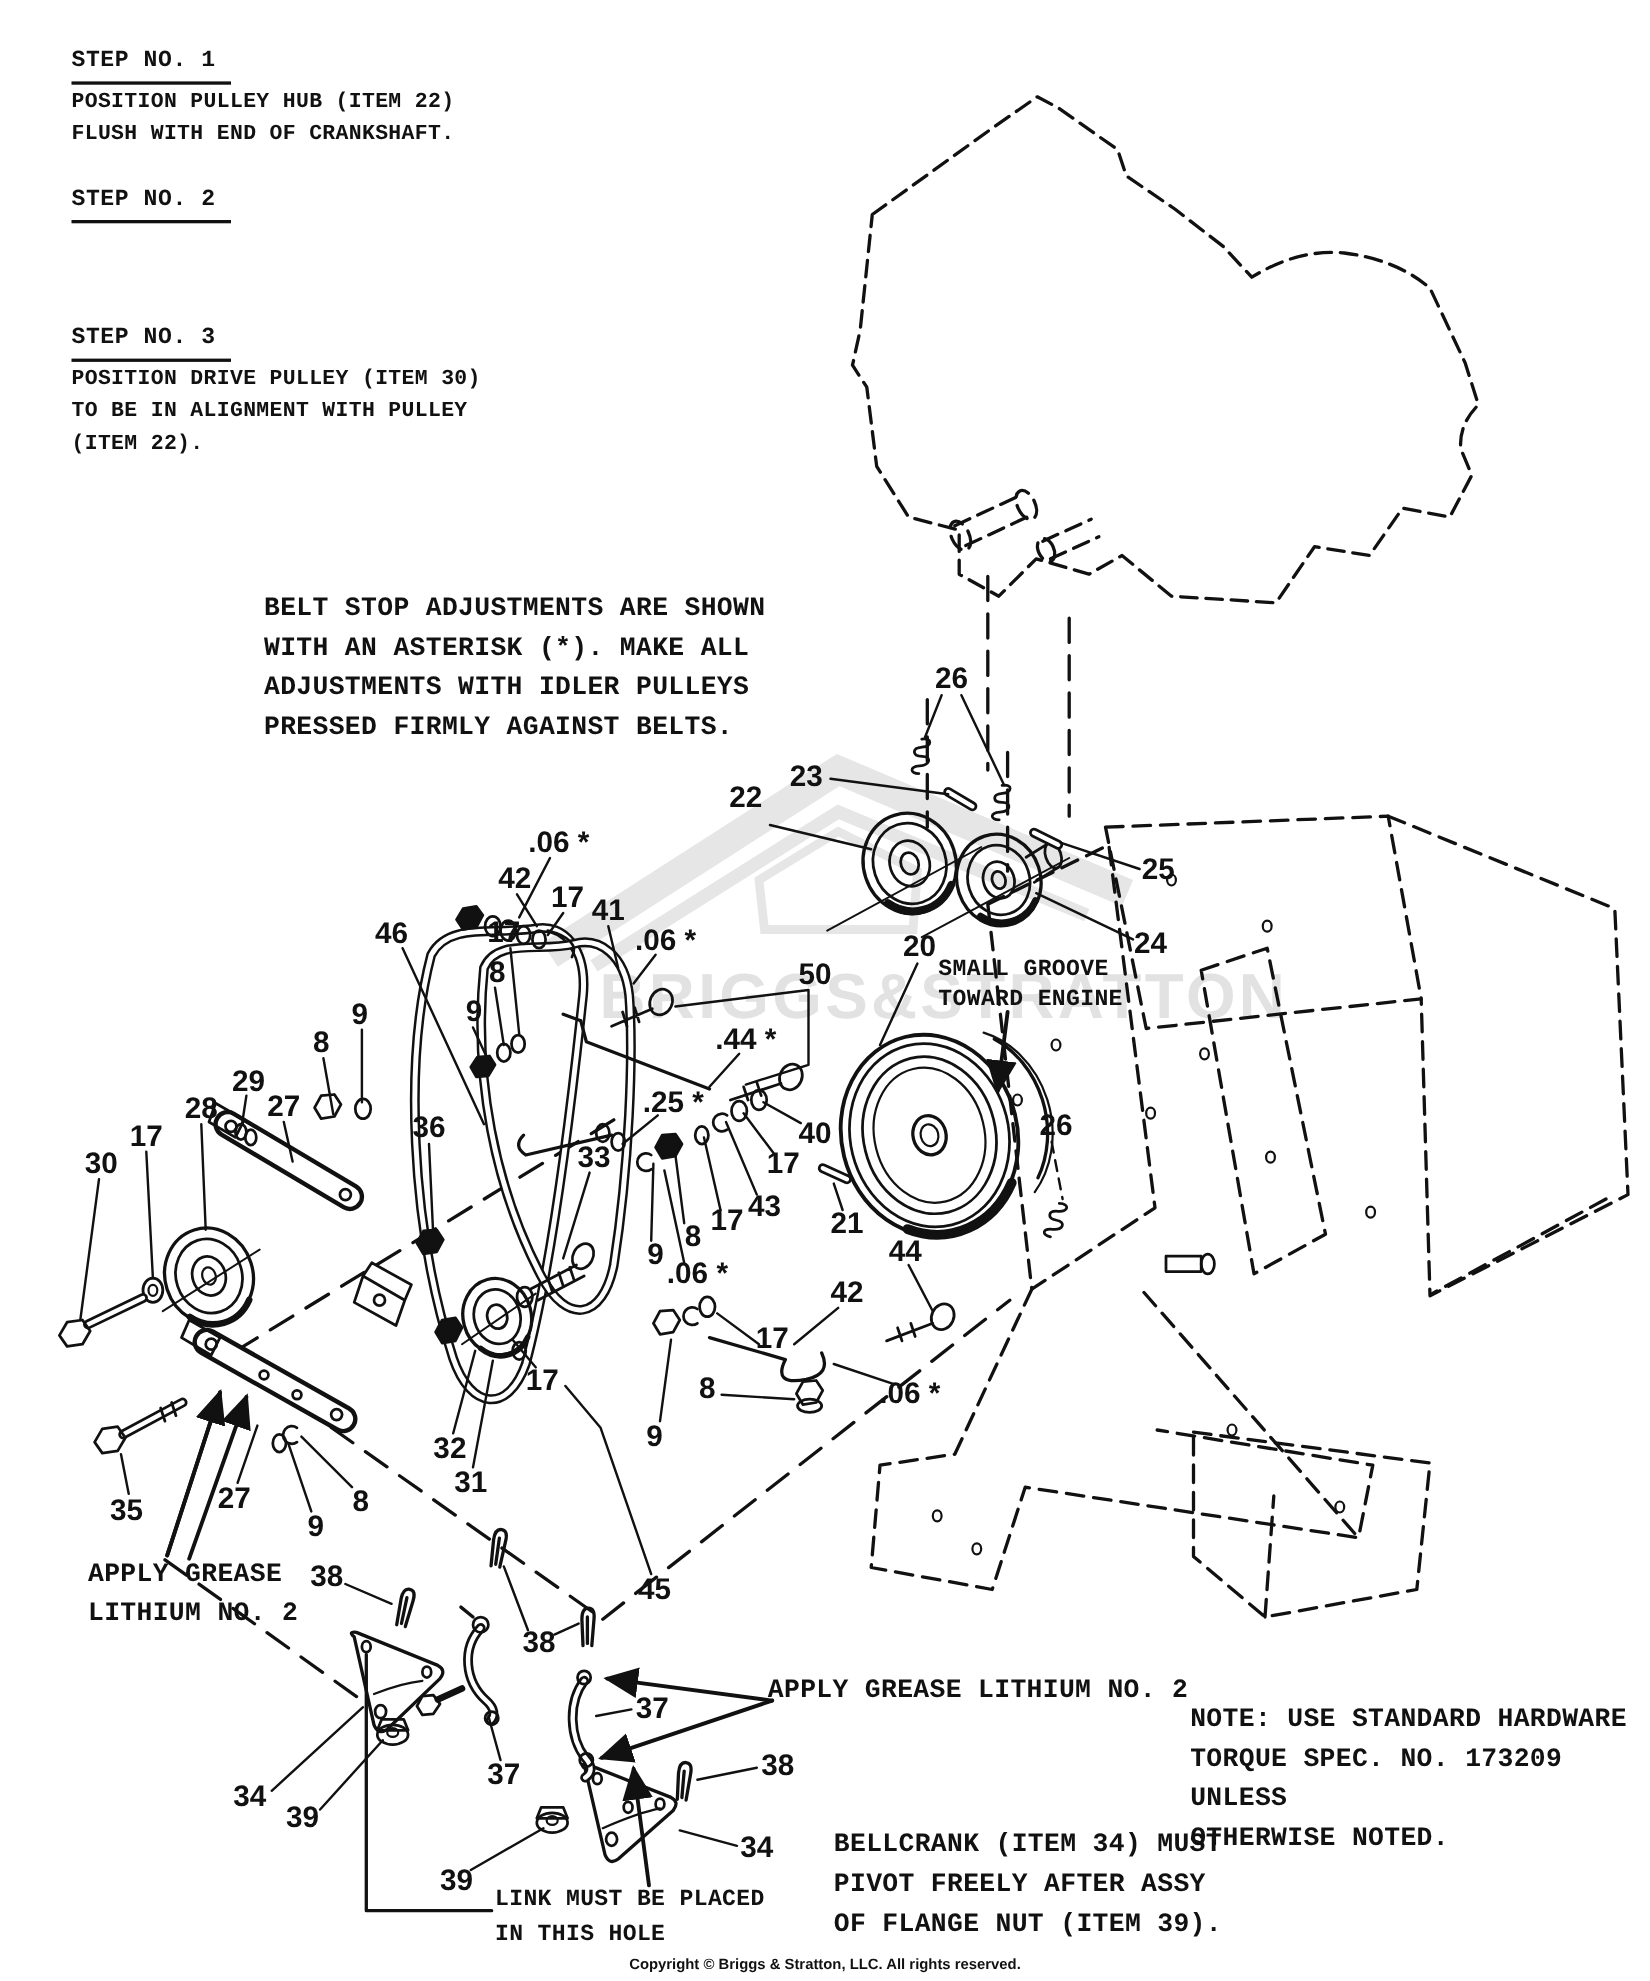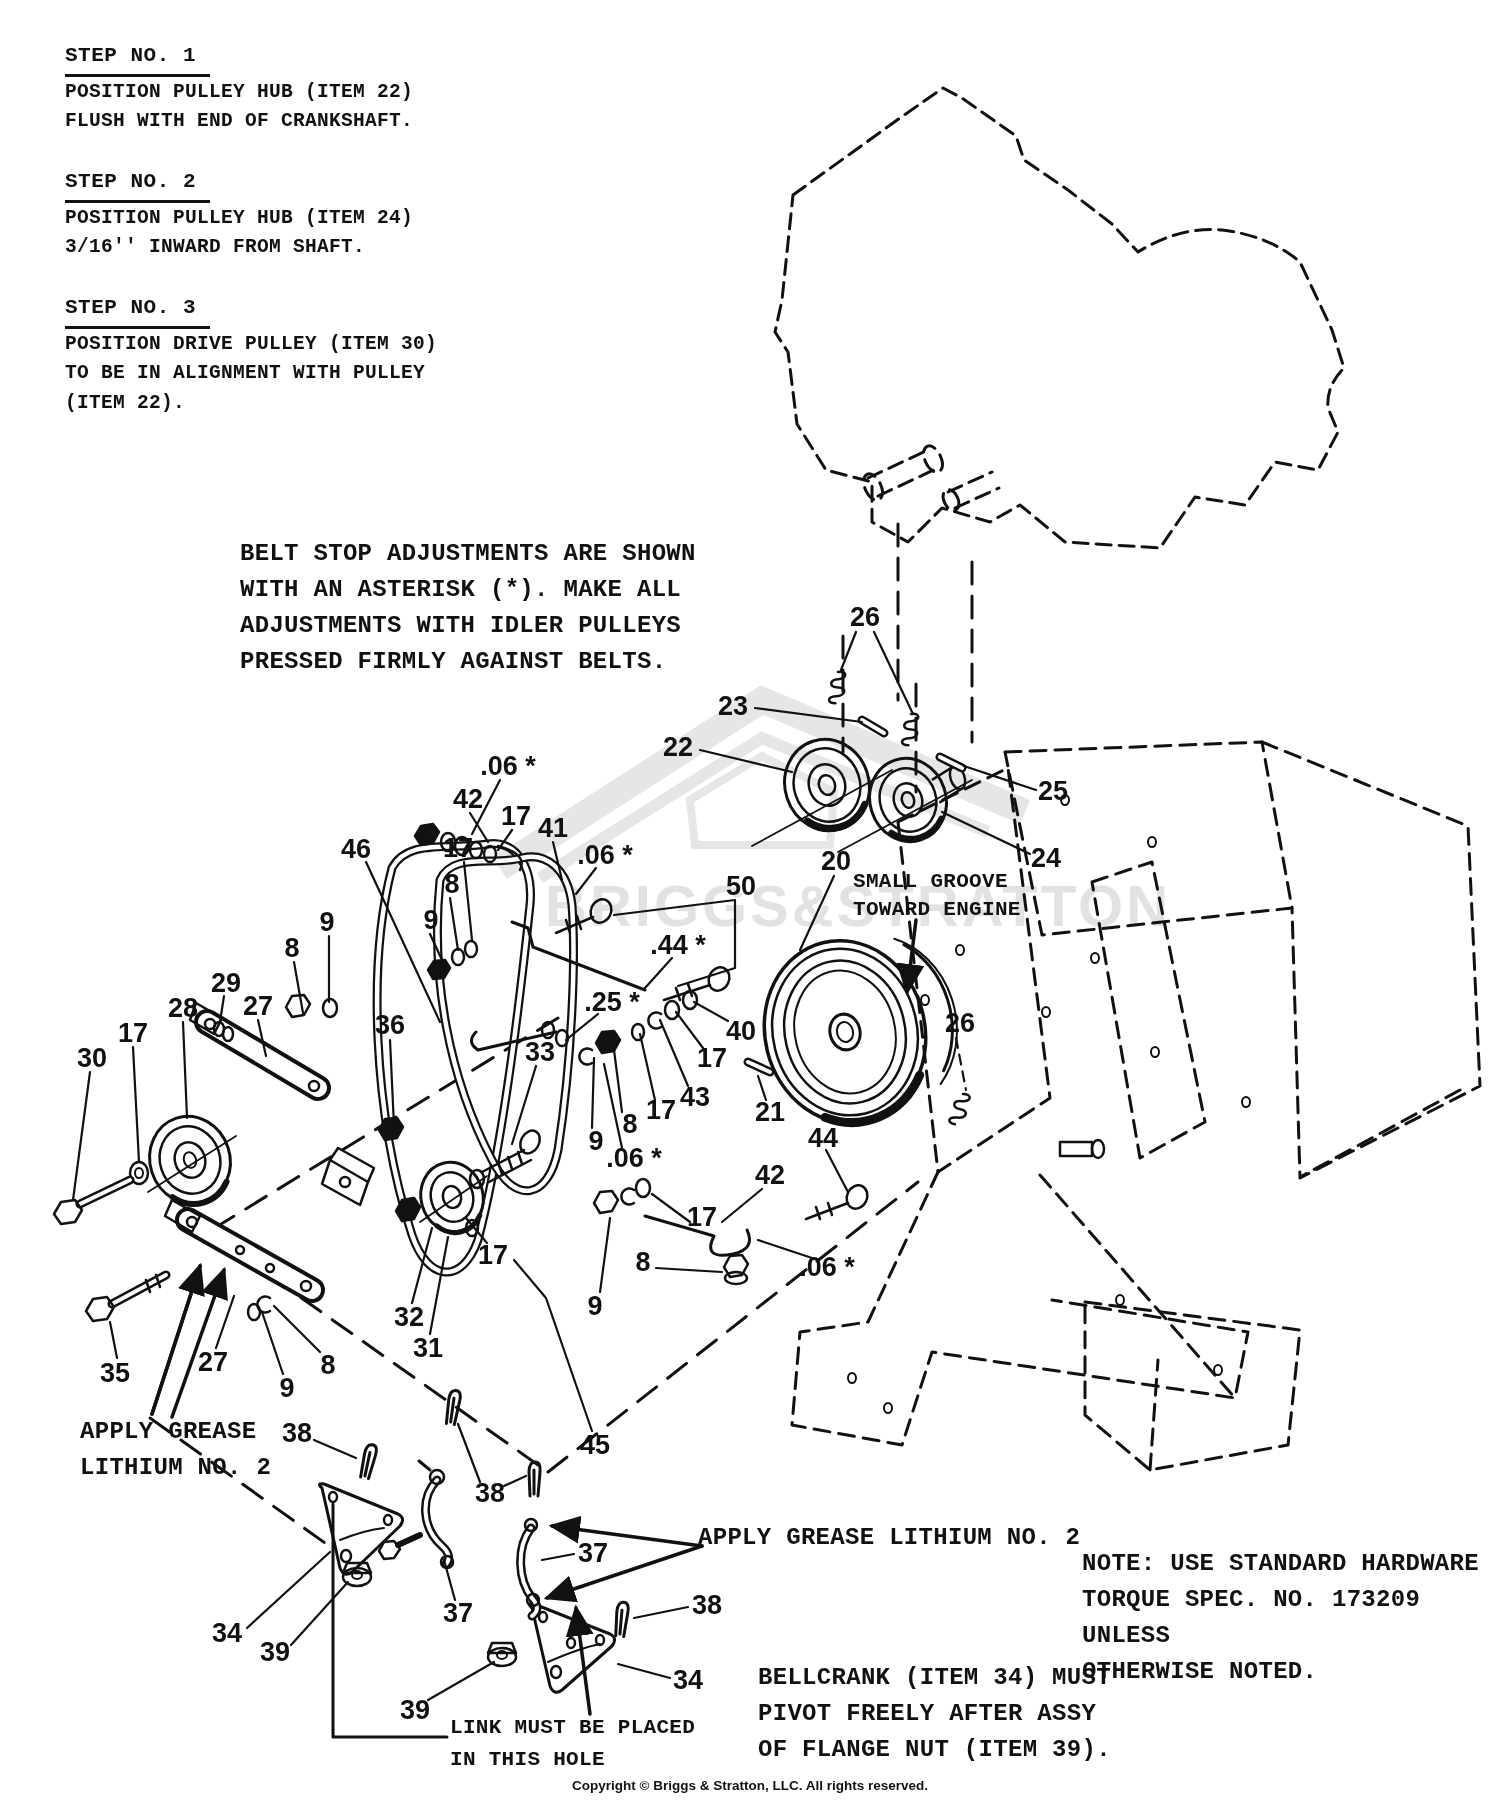--- a/index.html
+++ b/index.html
@@ -21,22 +21,20 @@
 <body>
 
 <div id="page">
 
   <div id="watermark">BRIGGS&amp;STRATTON</div>
 
   <div class="txt" style="left:65px;top:40px;"><span class="steptitle">STEP NO. 1</span></div>
   <div class="txt stepbody" style="left:65px;top:78px;">POSITION PULLEY HUB (ITEM 22)
 FLUSH WITH END OF CRANKSHAFT.</div>
   <div class="txt" style="left:65px;top:166px;"><span class="steptitle">STEP NO. 2</span></div>
-  <div class="txt stepbody" style="left:65px;top:204px;">POSITION PULLEY HUB (ITEM 24)
-3/16'' INWARD FROM SHAFT.</div>
   <div class="txt" style="left:65px;top:292px;"><span class="steptitle">STEP NO. 3</span></div>
   <div class="txt stepbody" style="left:65px;top:330px;">POSITION DRIVE PULLEY (ITEM 30)
 TO BE IN ALIGNMENT WITH PULLEY
 (ITEM 22).</div>
 
   <div class="txt bignote" style="left:240px;top:536px;">BELT STOP ADJUSTMENTS ARE SHOWN
 WITH AN ASTERISK (*).  MAKE ALL
 ADJUSTMENTS WITH IDLER PULLEYS
 PRESSED FIRMLY AGAINST BELTS.</div>
   <div class="txt bignote" style="left:853px;top:868px;line-height:1.35;font-size:21px;">SMALL GROOVE
@@ -50,21 +48,21 @@
   <div class="txt bignote" style="left:758px;top:1660px;">BELLCRANK (ITEM 34) MUST
 PIVOT FREELY AFTER ASSY
 OF FLANGE NUT (ITEM 39).</div>
   <div class="txt bignote" style="left:450px;top:1712px;font-size:21px;">LINK MUST BE PLACED
 IN THIS HOLE</div>
   <div id="copyright">Copyright © Briggs &amp; Stratton, LLC. All rights reserved.</div>
 
   <div id="labels-layer">
       <span class="part-label" style="left: 865px; top: 617px;">26</span>
       <span class="part-label" style="left: 733px; top: 706px;">23</span>
-      <span class="part-label" style="left: 678px; top: 747px;">22</span>
+      <span class="part-label" style="left: 678px; top: 725px;">22</span>
       <span class="part-label" style="left: 1053px; top: 791px;">25</span>
       <span class="part-label" style="left: 1046px; top: 858px;">24</span>
       <span class="part-label" style="left: 836px; top: 861px;">20</span>
       <span class="part-label" style="left: 960px; top: 1023px;">26</span>
       <span class="part-label" style="left: 508px; top: 766px;">.06 *</span>
       <span class="part-label" style="left: 468px; top: 799px;">42</span>
       <span class="part-label" style="left: 516px; top: 816px;">17</span>
       <span class="part-label" style="left: 553px; top: 828px;">41</span>
       <span class="part-label" style="left: 605px; top: 855px;">.06 *</span>
       <span class="part-label" style="left: 356px; top: 849px;">46</span>

